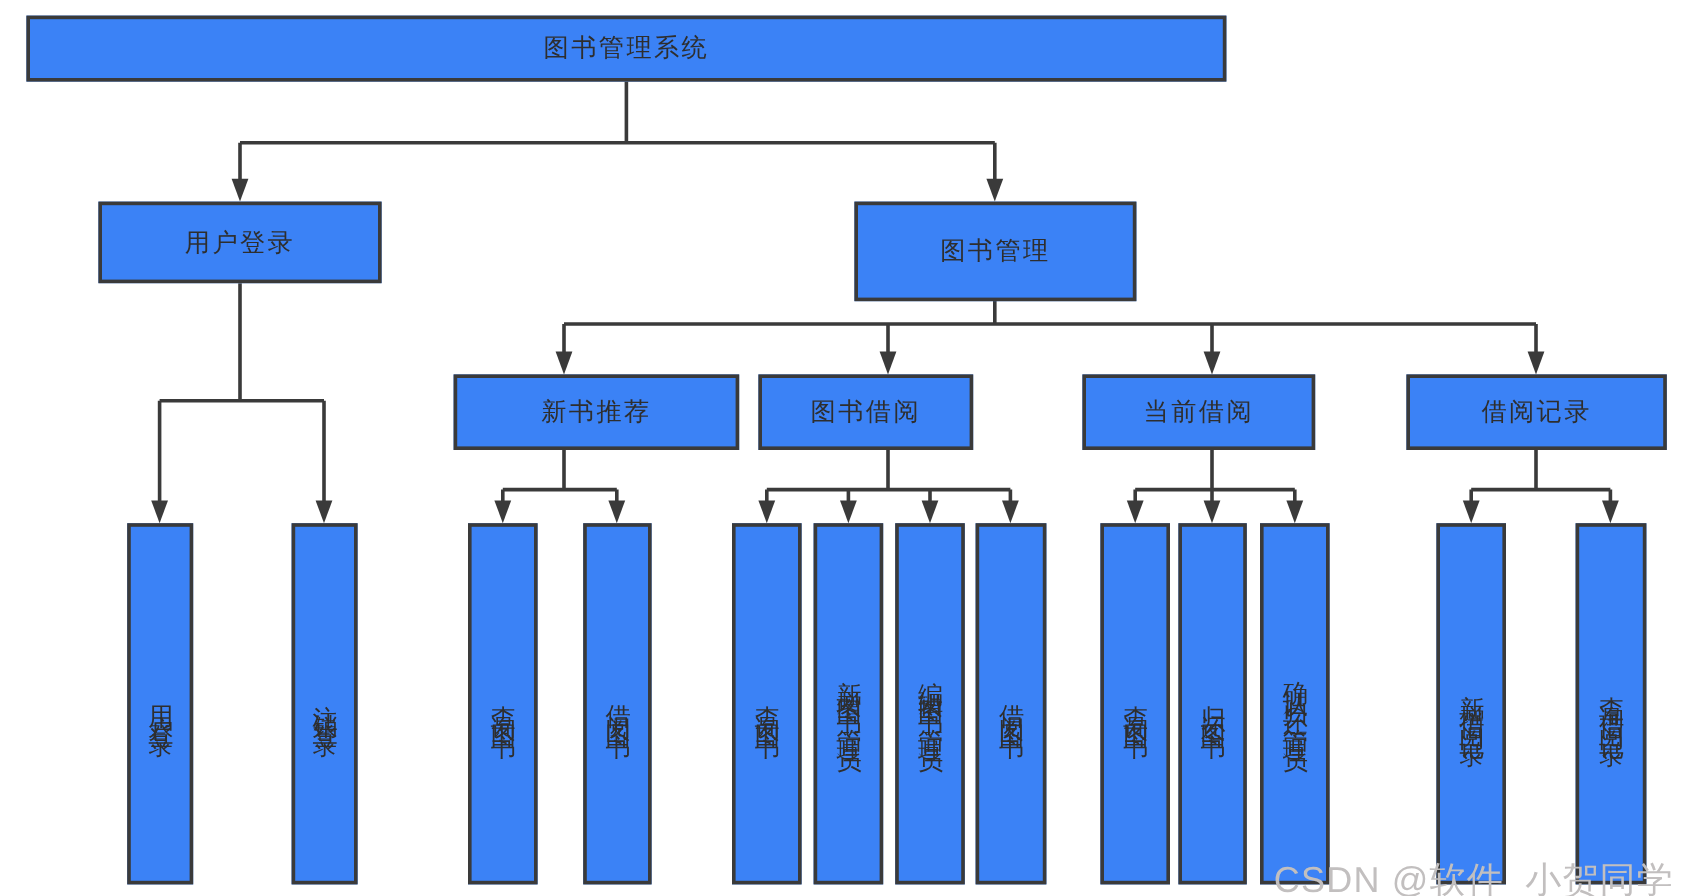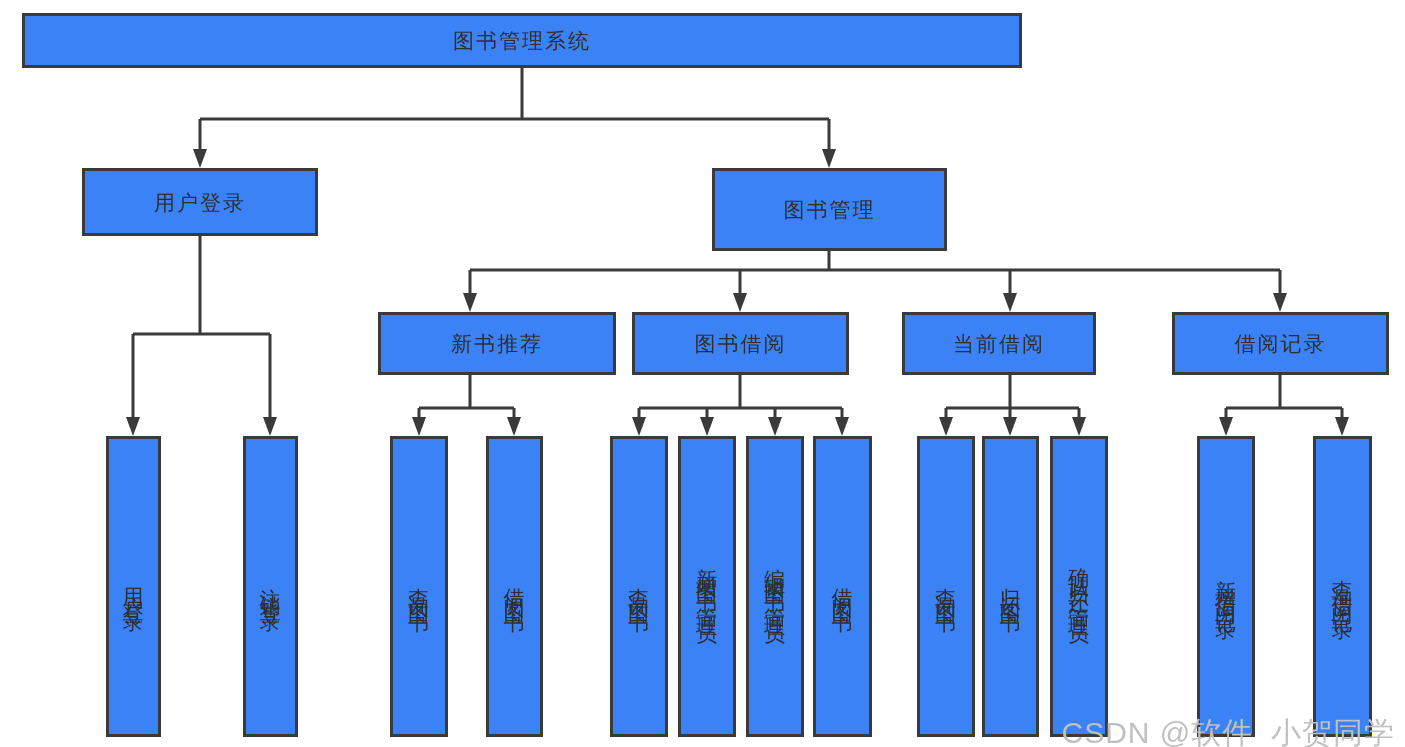--- a/index.html
+++ b/index.html
@@ -70,21 +70,21 @@
   <div class="box" style="left:82px;top:168px;width:236px;height:68px;">
     <span>用户登录</span>
   </div>
   <div class="box" style="left:712px;top:168px;width:235px;height:83px;">
     <span>图书管理</span>
   </div>
 
   <div class="box" style="left:362px;top:312px;width:238px;height:63px;margin-left:16px;">
     <span>新书推荐</span>
   </div>
-  <div class="box" style="left:632px;top:312px;width:217px;height:63px;">
+  <div class="box" style="left:632px;top:312px;width:179px;height:63px;">
     <span>图书借阅</span>
   </div>
   <div class="box" style="left:902px;top:312px;width:194px;height:63px;">
     <span>当前借阅</span>
   </div>
   <div class="box" style="left:1172px;top:312px;width:217px;height:63px;">
     <span>借阅记录</span>
   </div>
 
   <div class="box" style="left:106px;top:436px;width:55px;height:301px;">

